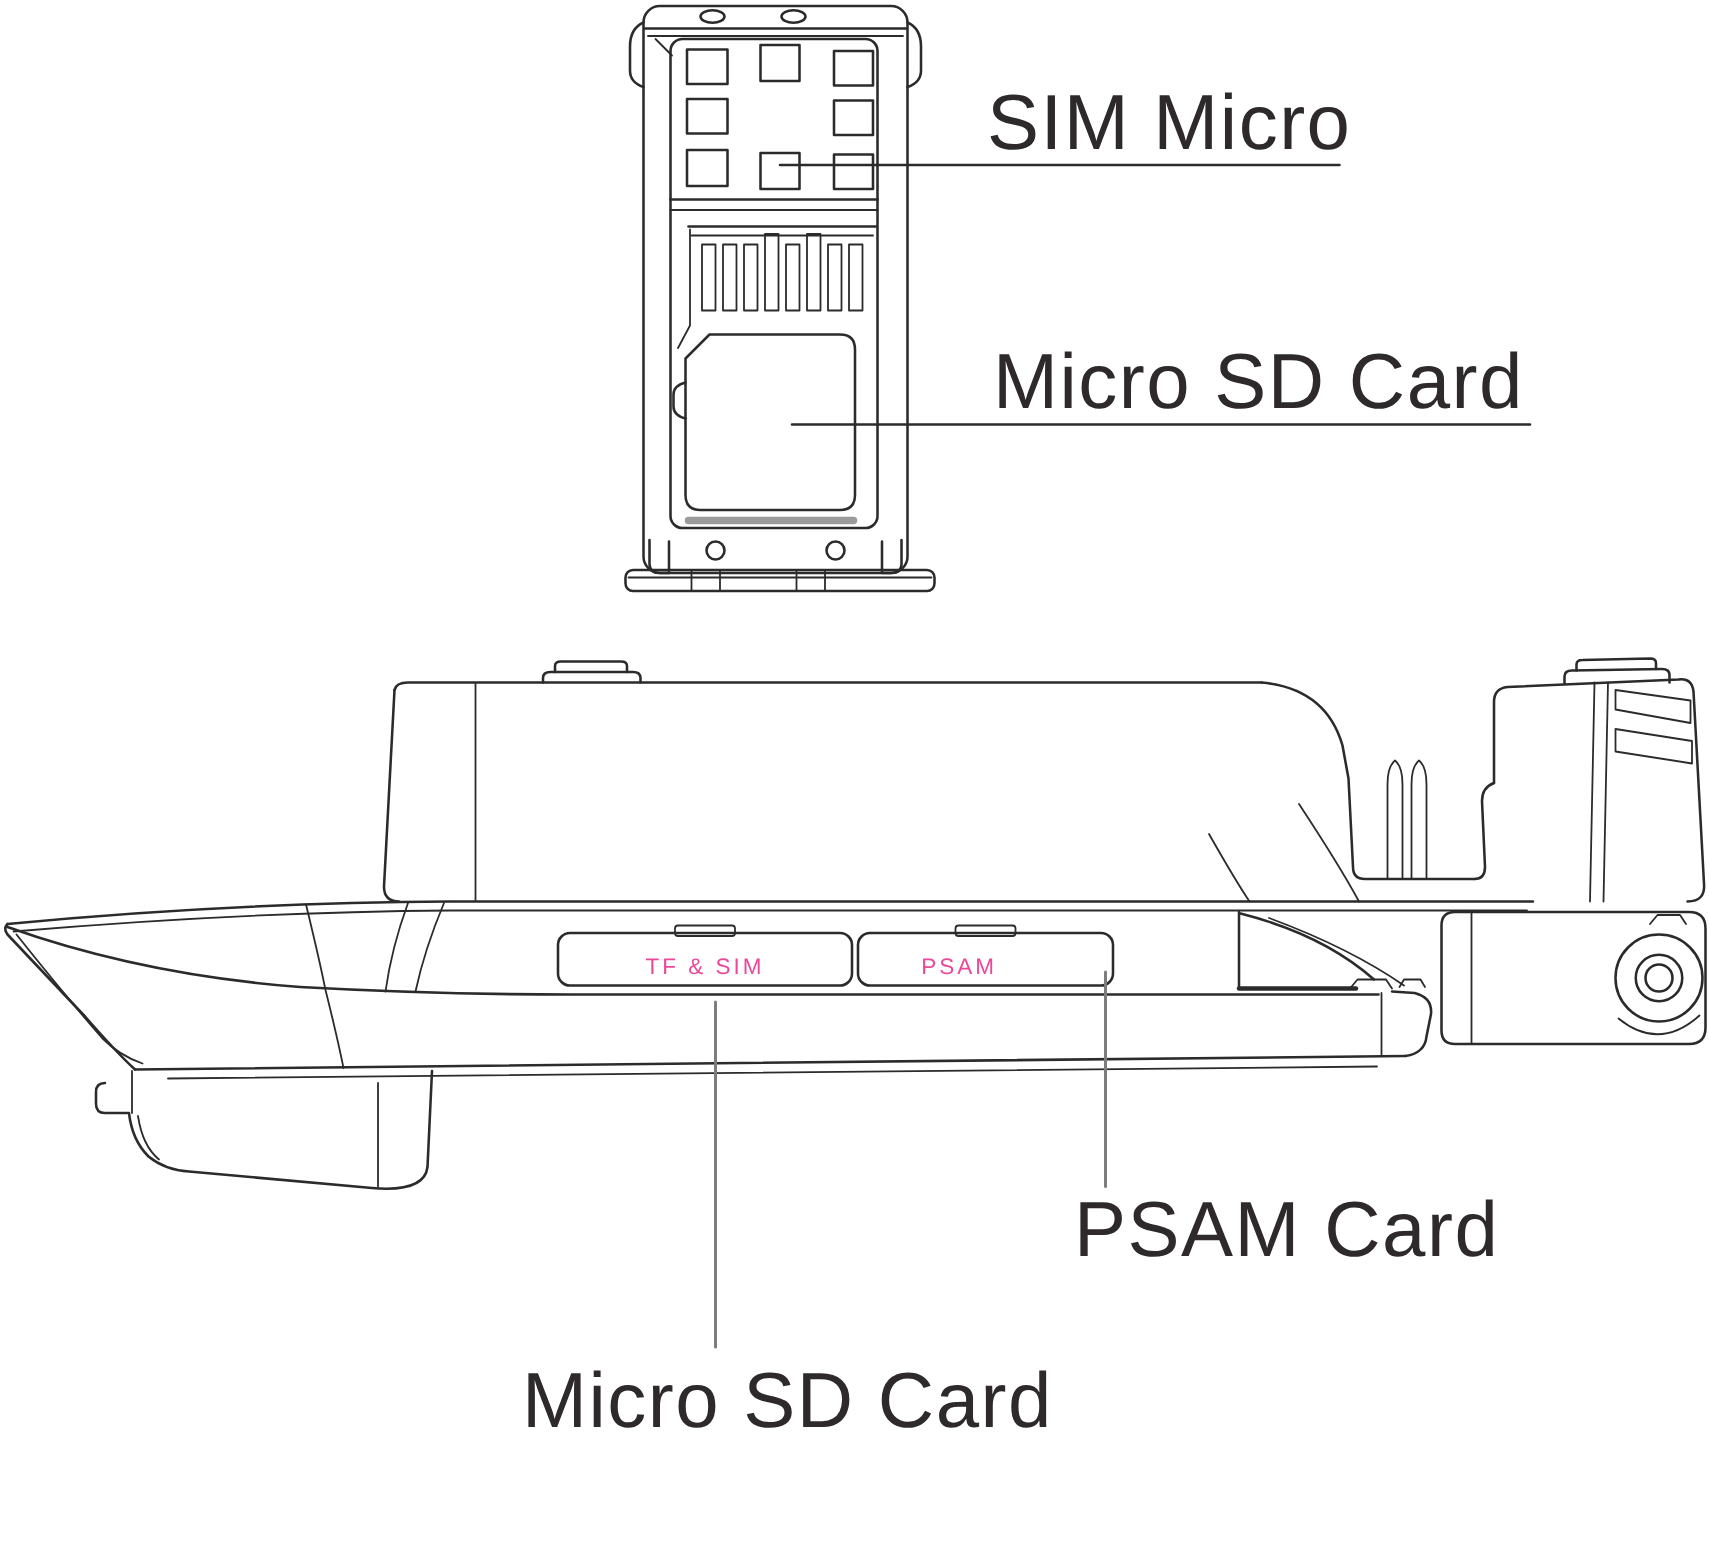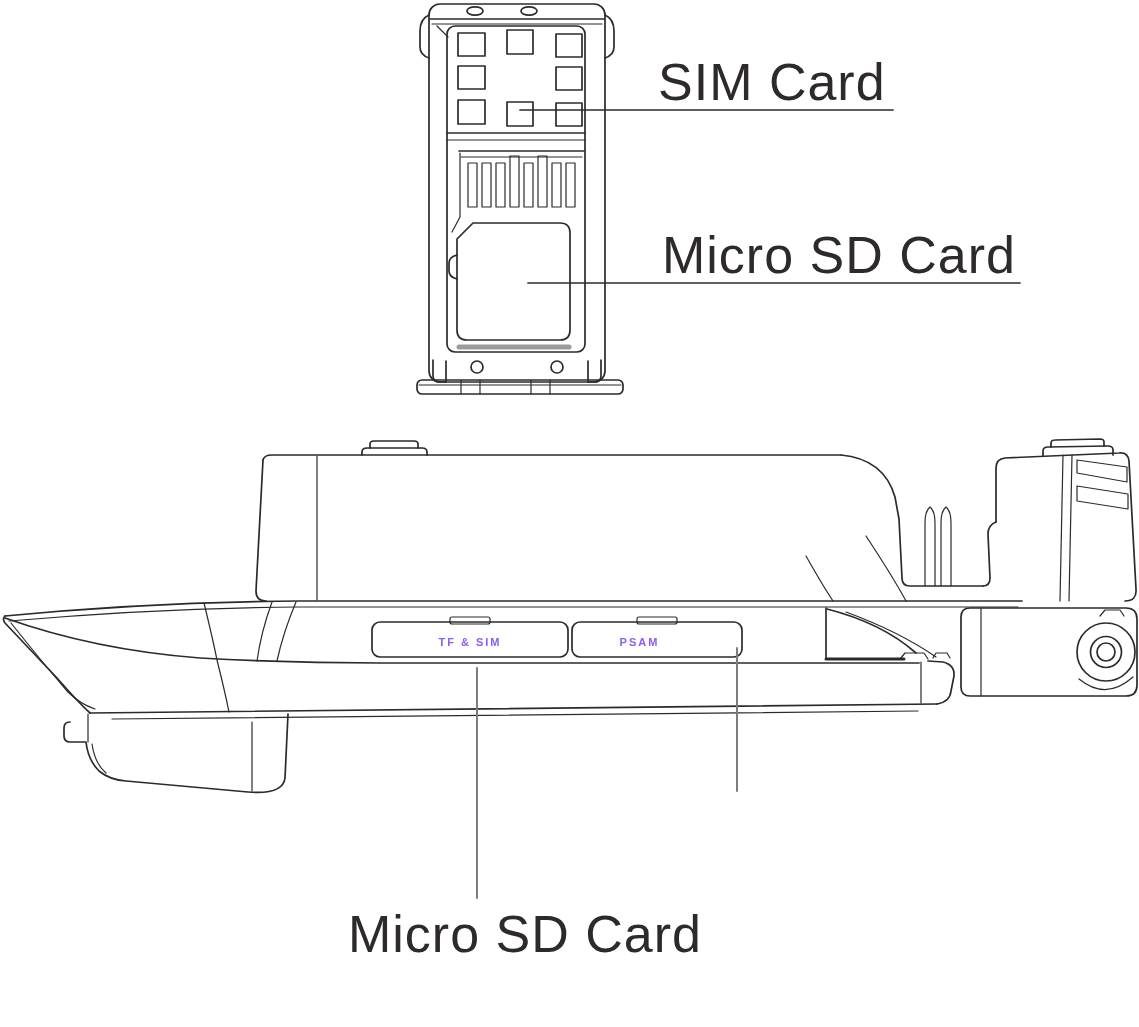--- a/index.html
+++ b/index.html
@@ -16,24 +16,24 @@
     color:#2e2a2b;
     font-size:52px;
     line-height:1.0;
     letter-spacing:1px;
     white-space:nowrap;
     font-weight:400;
   }
   .callout.two-line{line-height:1.28;}
   .slot-text{
     position:absolute;
-    font-size:11px;
-    font-weight:bold;
+    font-size:15px;
+    font-weight:normal;
     letter-spacing:2px;
-    color:#8b5cf6;
+    color:#ec4899;
     text-align:center;
   }
 </style>
 </head>
 <body>
 
 <div class="stage">
 
   <svg width="1139" height="1027" viewBox="0 0 1139 1027" xmlns="http://www.w3.org/2000/svg">
     <g stroke="#2b2b2b" stroke-width="1.7" fill="none" stroke-linecap="round" stroke-linejoin="round">
@@ -171,24 +171,25 @@
           <path d="M1100,616 L1105,610 L1120,610 L1124,616" stroke-width="1.2"></path>
           <path d="M1079,679 Q1106,701 1133,677" stroke-width="1.2"></path>
         </g>
       </g>
 
       <path d="M477,668 L477,898" stroke="#7d7d7d" stroke-width="2"></path>
       <path d="M737,648 L737,791" stroke="#7d7d7d" stroke-width="2"></path>
     </g>
   </svg>
 
-  <div class="callout" style="left:658px; top:56px;">SIM Card</div>
+  <div class="callout" style="left:658px; top:56px;">SIM Micro</div>
 
   <div class="callout" style="left:662px; top:229px;">Micro SD Card</div>
 
+  <div class="callout" style="left:716px; top:794px;">PSAM Card</div>
 
   <div class="callout two-line" style="left:348px; top:901px;">
     <div>Micro SD Card</div>
   </div>
 
   <div class="slot-text" style="left:372px; top:636px; width:196px;">TF &amp; SIM</div>
 
   <div class="slot-text" style="left:572px; top:636px; width:135px;">PSAM</div>
 
 </div>

